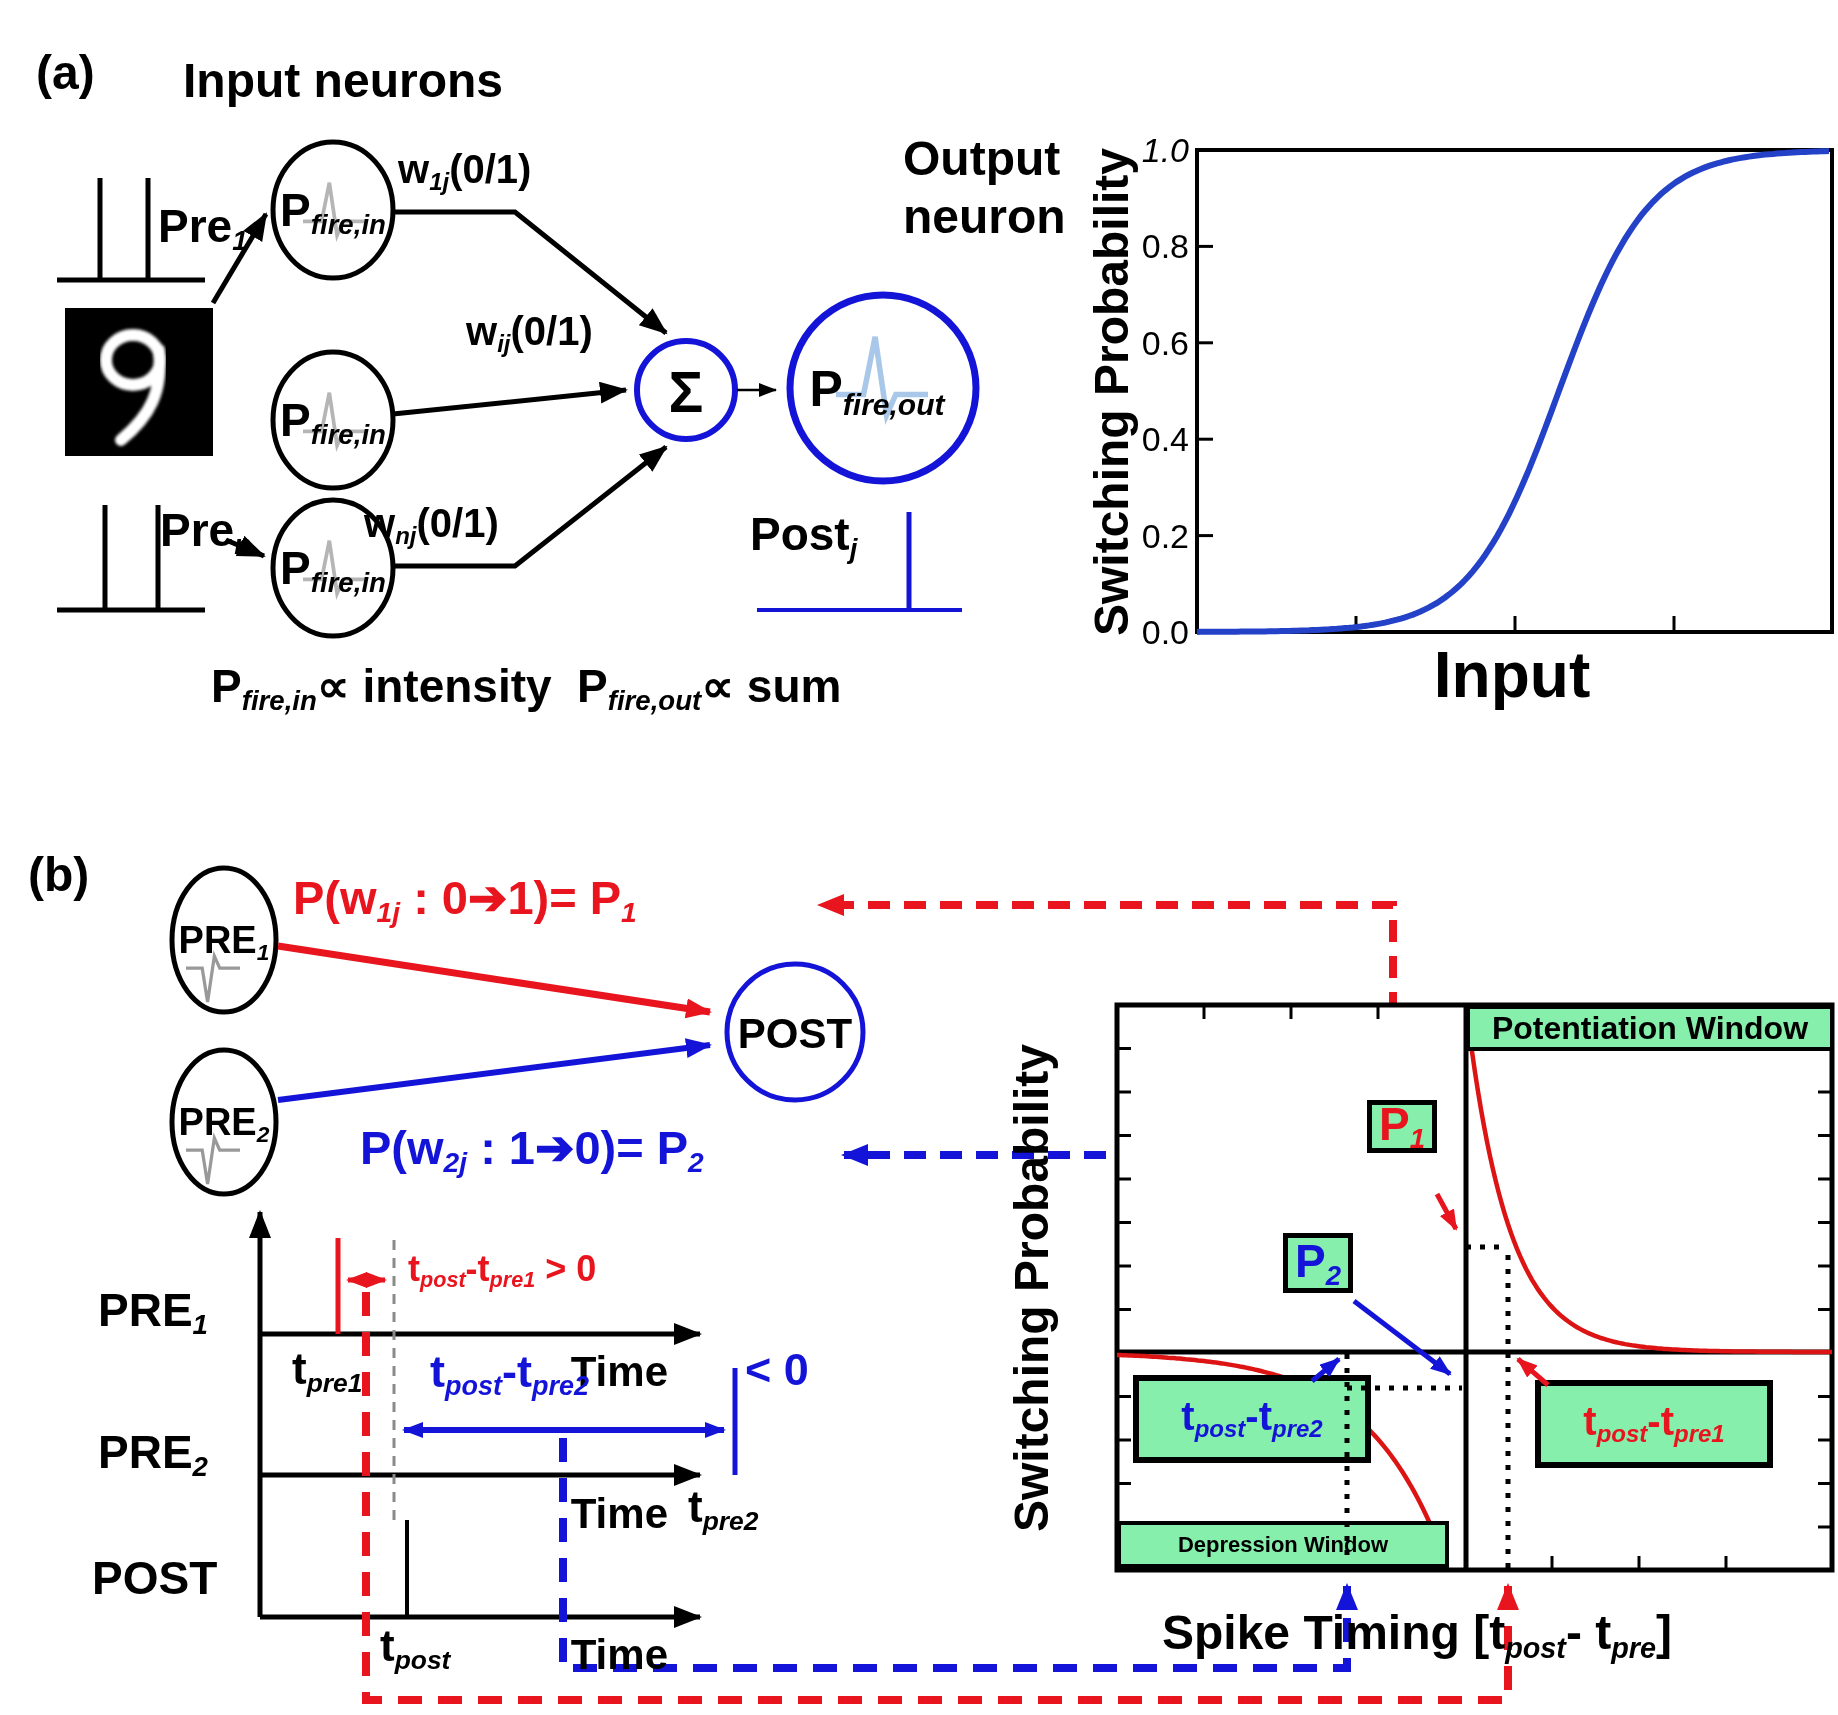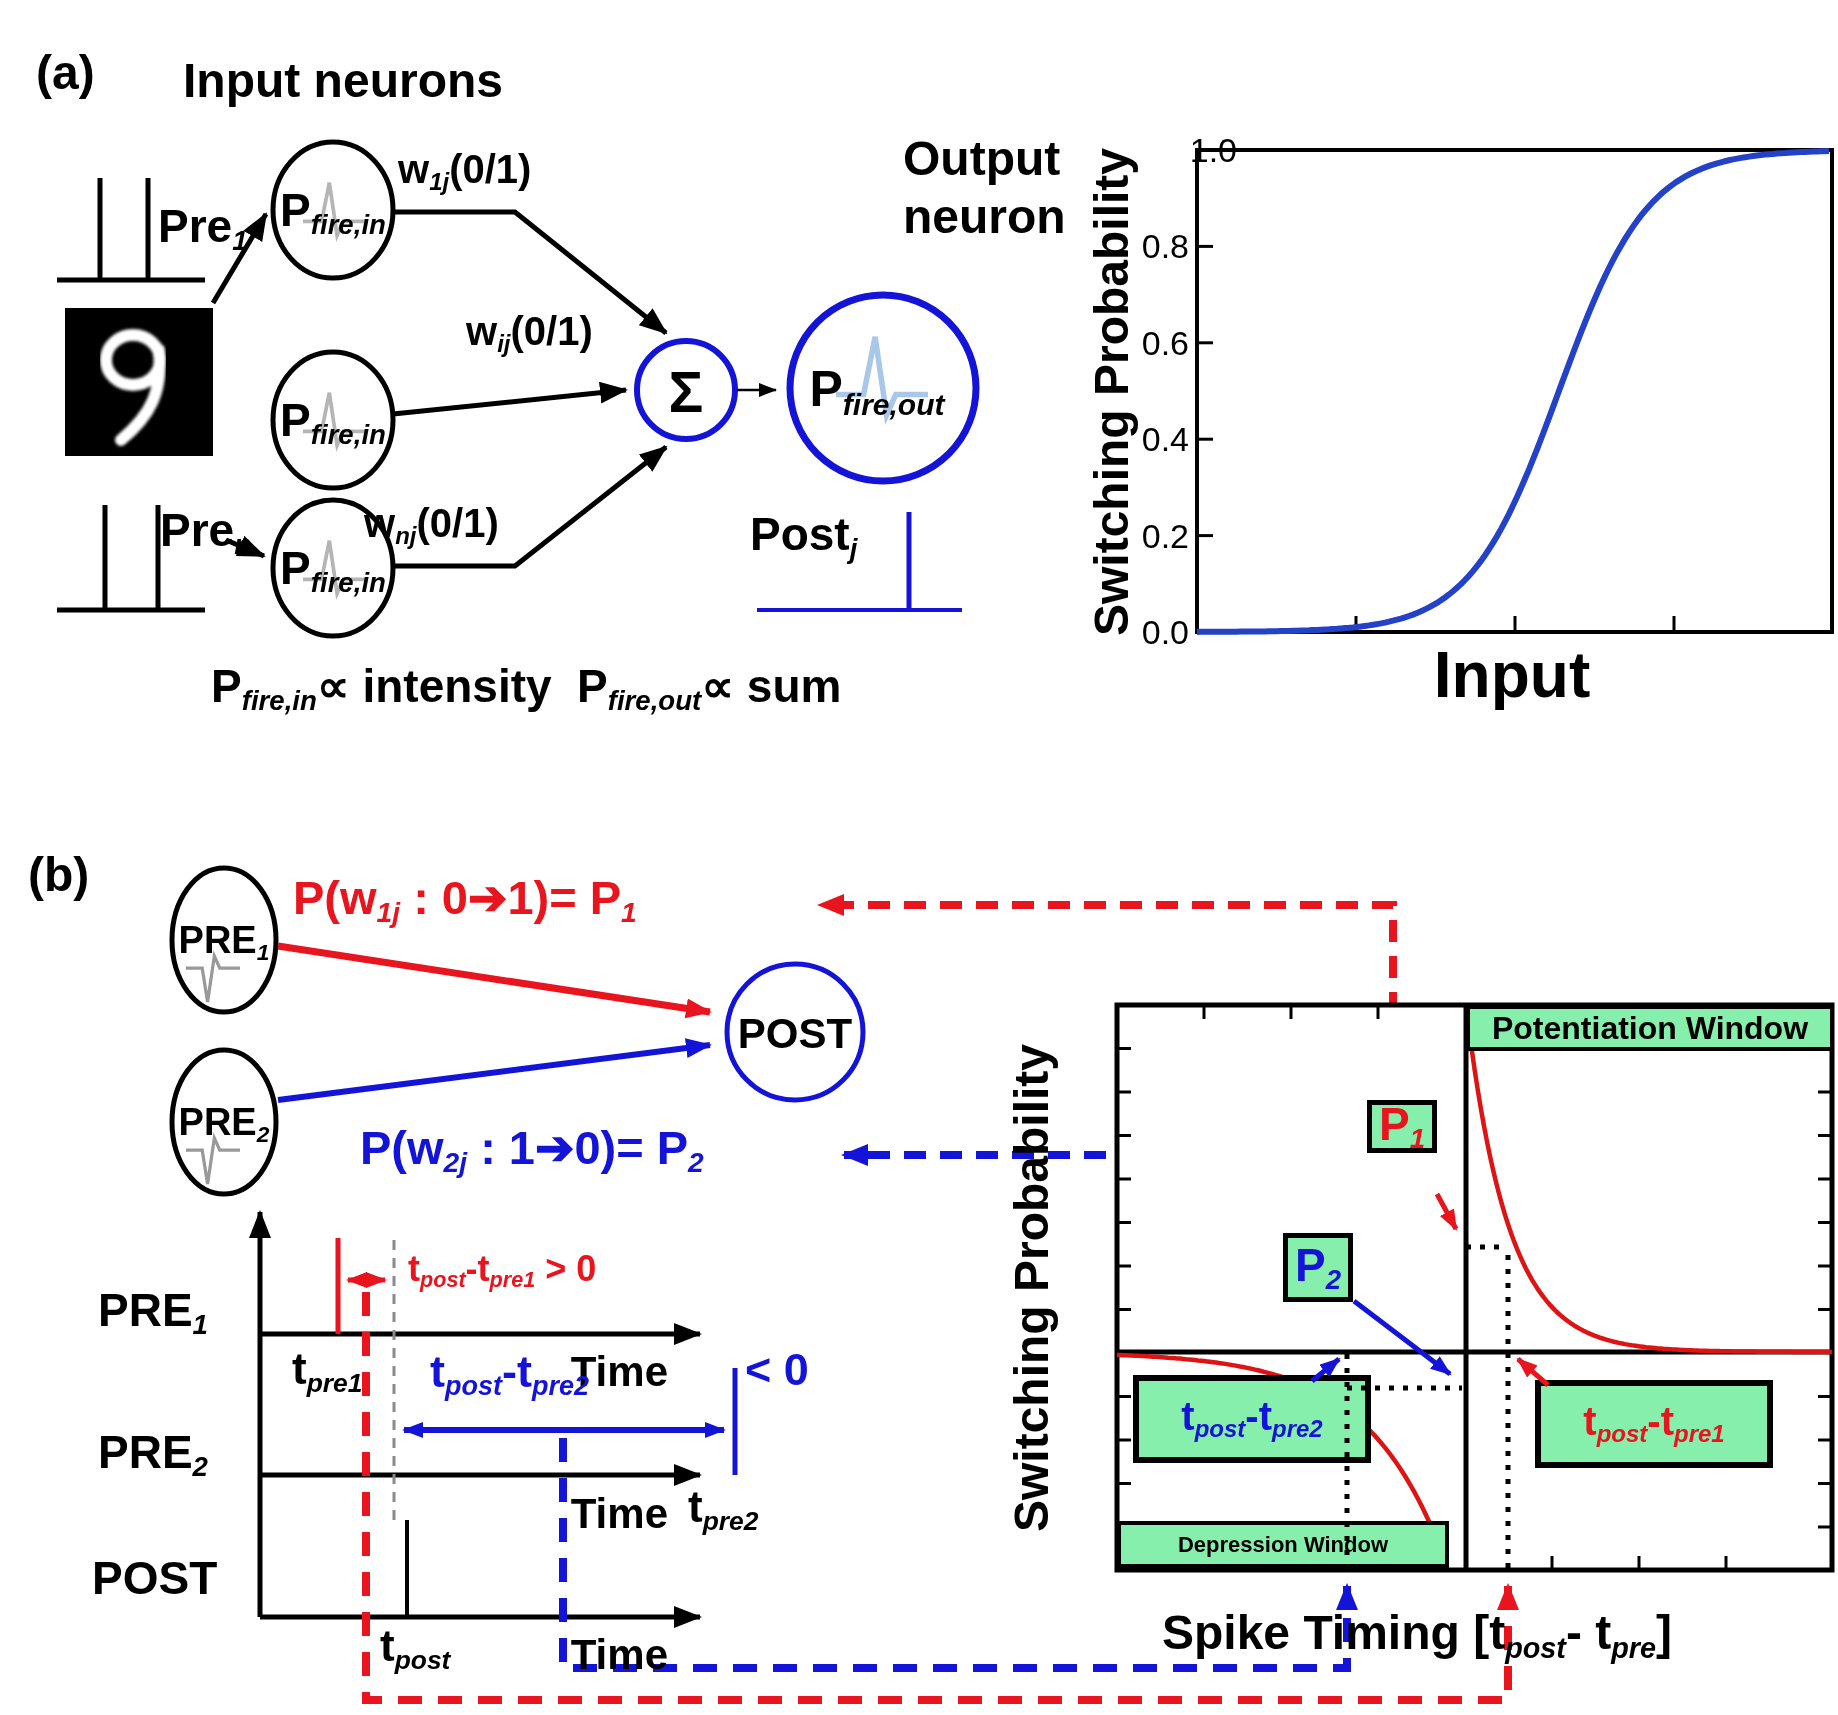--- a/index.html
+++ b/index.html
@@ -214,21 +214,21 @@
   <div class="lbl" style="left:903px;top:134px;font-size:48px">Output</div>
   <div class="lbl" style="left:903px;top:192px;font-size:48px">neuron</div>
   <div class="lbl clabel" style="left:877px;top:392px;font-size:50px"><span>P</span><span class="sb">fire,out</span></div>
   <div class="lbl" style="left:750px;top:510px;font-size:46px"><span>Post</span><span class="sb">j</span></div>
 
   <div class="lbl" style="left:211px;top:662px;font-size:46px"><span>P</span><span class="sb">fire,in</span><span>∝ intensity</span></div>
   <div class="lbl" style="left:577px;top:662px;font-size:46px"><span>P</span><span class="sb">fire,out</span><span>∝ sum</span></div>
 
   <div class="lbl vlabel" style="left:1112px;top:392px;font-size:48px">Switching Probability</div>
   <div id="sigmoid-ytick-labels">
-      <div class="tick-lbl" style="left: 1237px; top: 150px;">1.0</div>
+      <div class="tick-lbl" style="left: 1189px; top: 150px; font-style: italic;">1.0</div>
       <div class="tick-lbl" style="left: 1189px; top: 246.4px;">0.8</div>
       <div class="tick-lbl" style="left: 1189px; top: 342.8px;">0.6</div>
       <div class="tick-lbl" style="left: 1189px; top: 439.2px;">0.4</div>
       <div class="tick-lbl" style="left: 1189px; top: 535.6px;">0.2</div>
       <div class="tick-lbl" style="left: 1189px; top: 632px;">0.0</div>
     </div>
   <div class="lbl clabel" style="left:1512px;top:676px;font-size:64px">Input</div>
 
   <div class="lbl" style="left:28px;top:850px;font-size:48px">(b)</div>
   <div class="lbl clabel" style="left:224px;top:943px;font-size:38px"><span>PRE</span><span class="sb">1</span></div>
@@ -260,21 +260,21 @@
   <div class="wbox" style="left:1466px;top:1005px;width:368px;height:46px;font-size:32px">
       <span>Potentiation Window</span>
     </div>
   <div class="wbox" style="left:1117px;top:1521px;width:332px;height:47px;font-size:22px">
       <span>Depression Window</span>
     </div>
 
   <div class="wbox" style="left:1367px;top:1100px;width:70px;height:53px;font-size:46px;border-width:5px">
       <span class="red"><span>P</span><span class="sb">1</span></span>
     </div>
-  <div class="wbox" style="left:1283px;top:1233px;width:70px;height:69px;font-size:46px;border-width:5px">
+  <div class="wbox" style="left:1283px;top:1233px;width:70px;height:60px;font-size:46px;border-width:5px">
       <span class="blue"><span>P</span><span class="sb">2</span></span>
     </div>
 
   <div class="wbox" style="left:1133px;top:1375px;width:238px;height:88px;font-size:40px;border-width:6px">
       <span class="blue"><span>t</span><span class="sb">post</span><span>-t</span><span class="sb">pre2</span></span>
     </div>
   <div class="wbox" style="left:1535px;top:1380px;width:238px;height:88px;font-size:40px;border-width:6px">
       <span class="red"><span>t</span><span class="sb">post</span><span>-t</span><span class="sb">pre1</span></span>
     </div>
 

